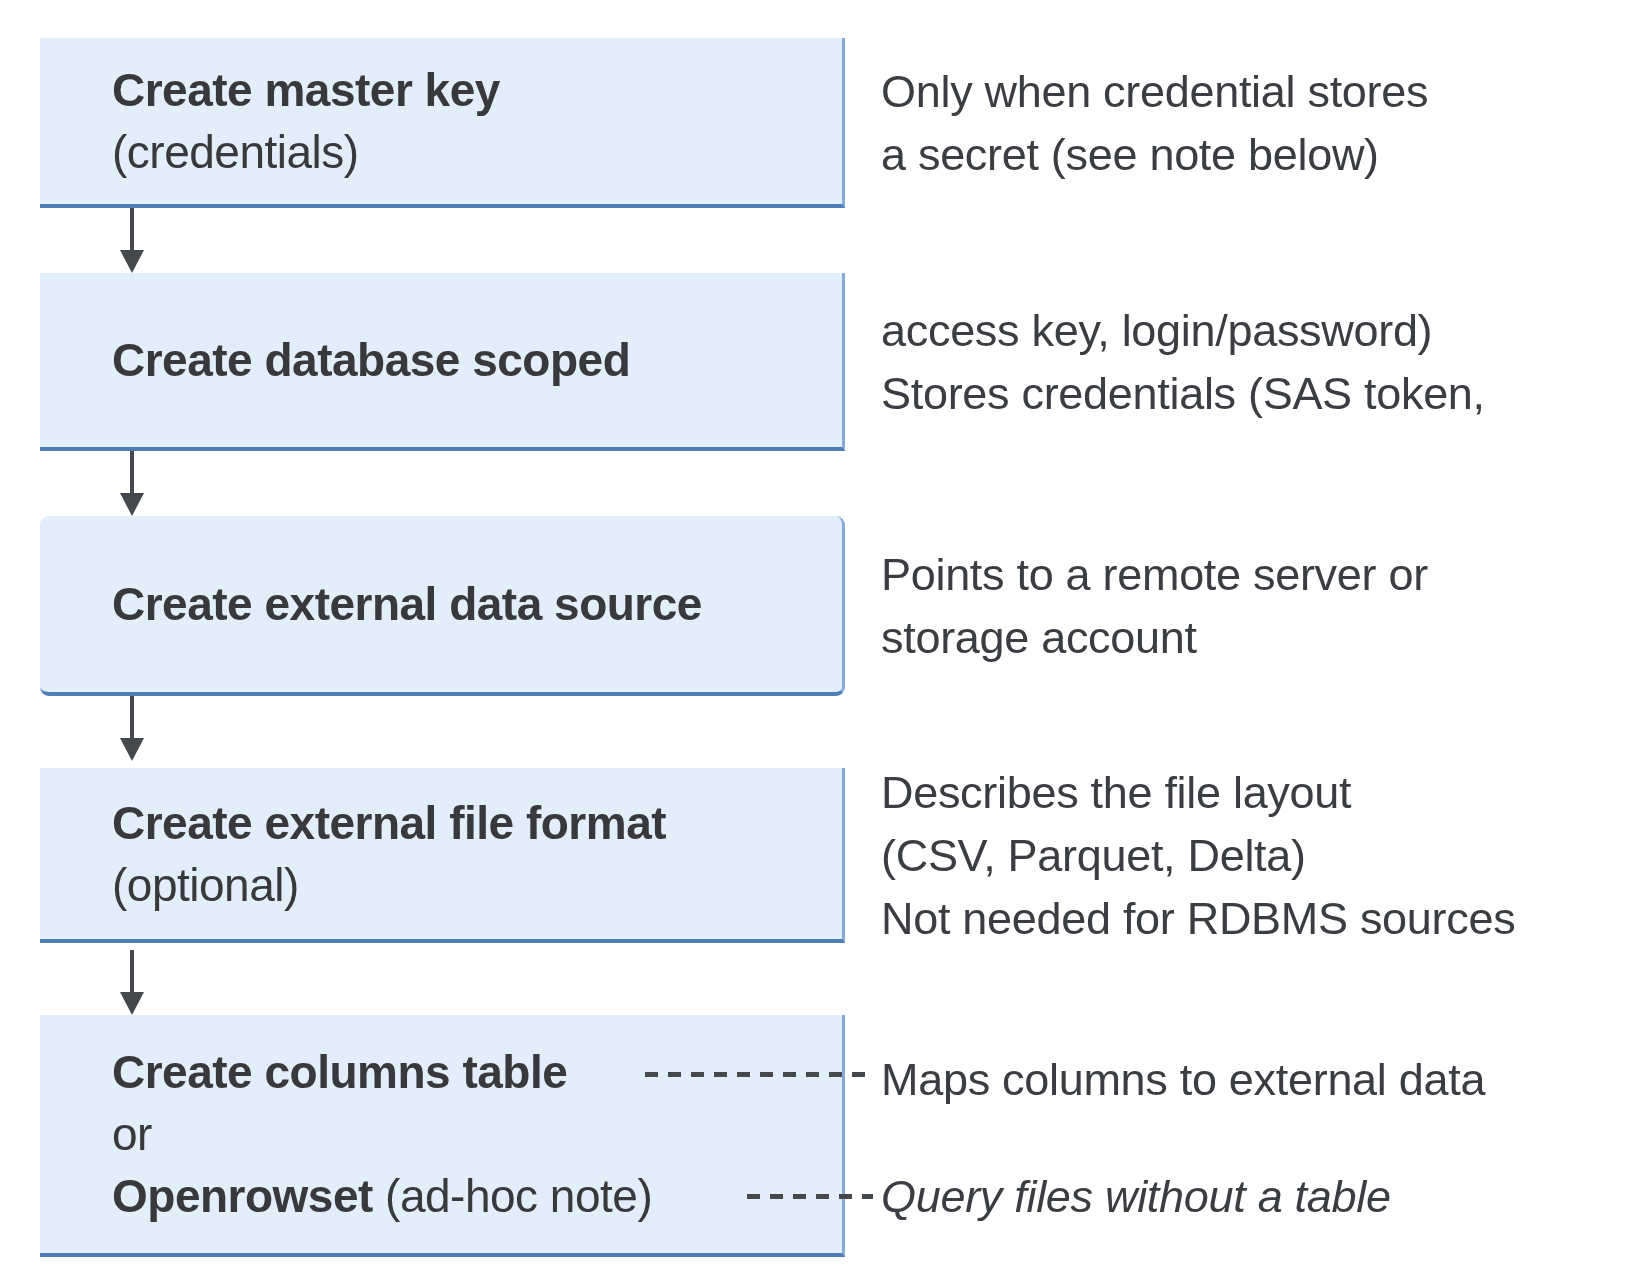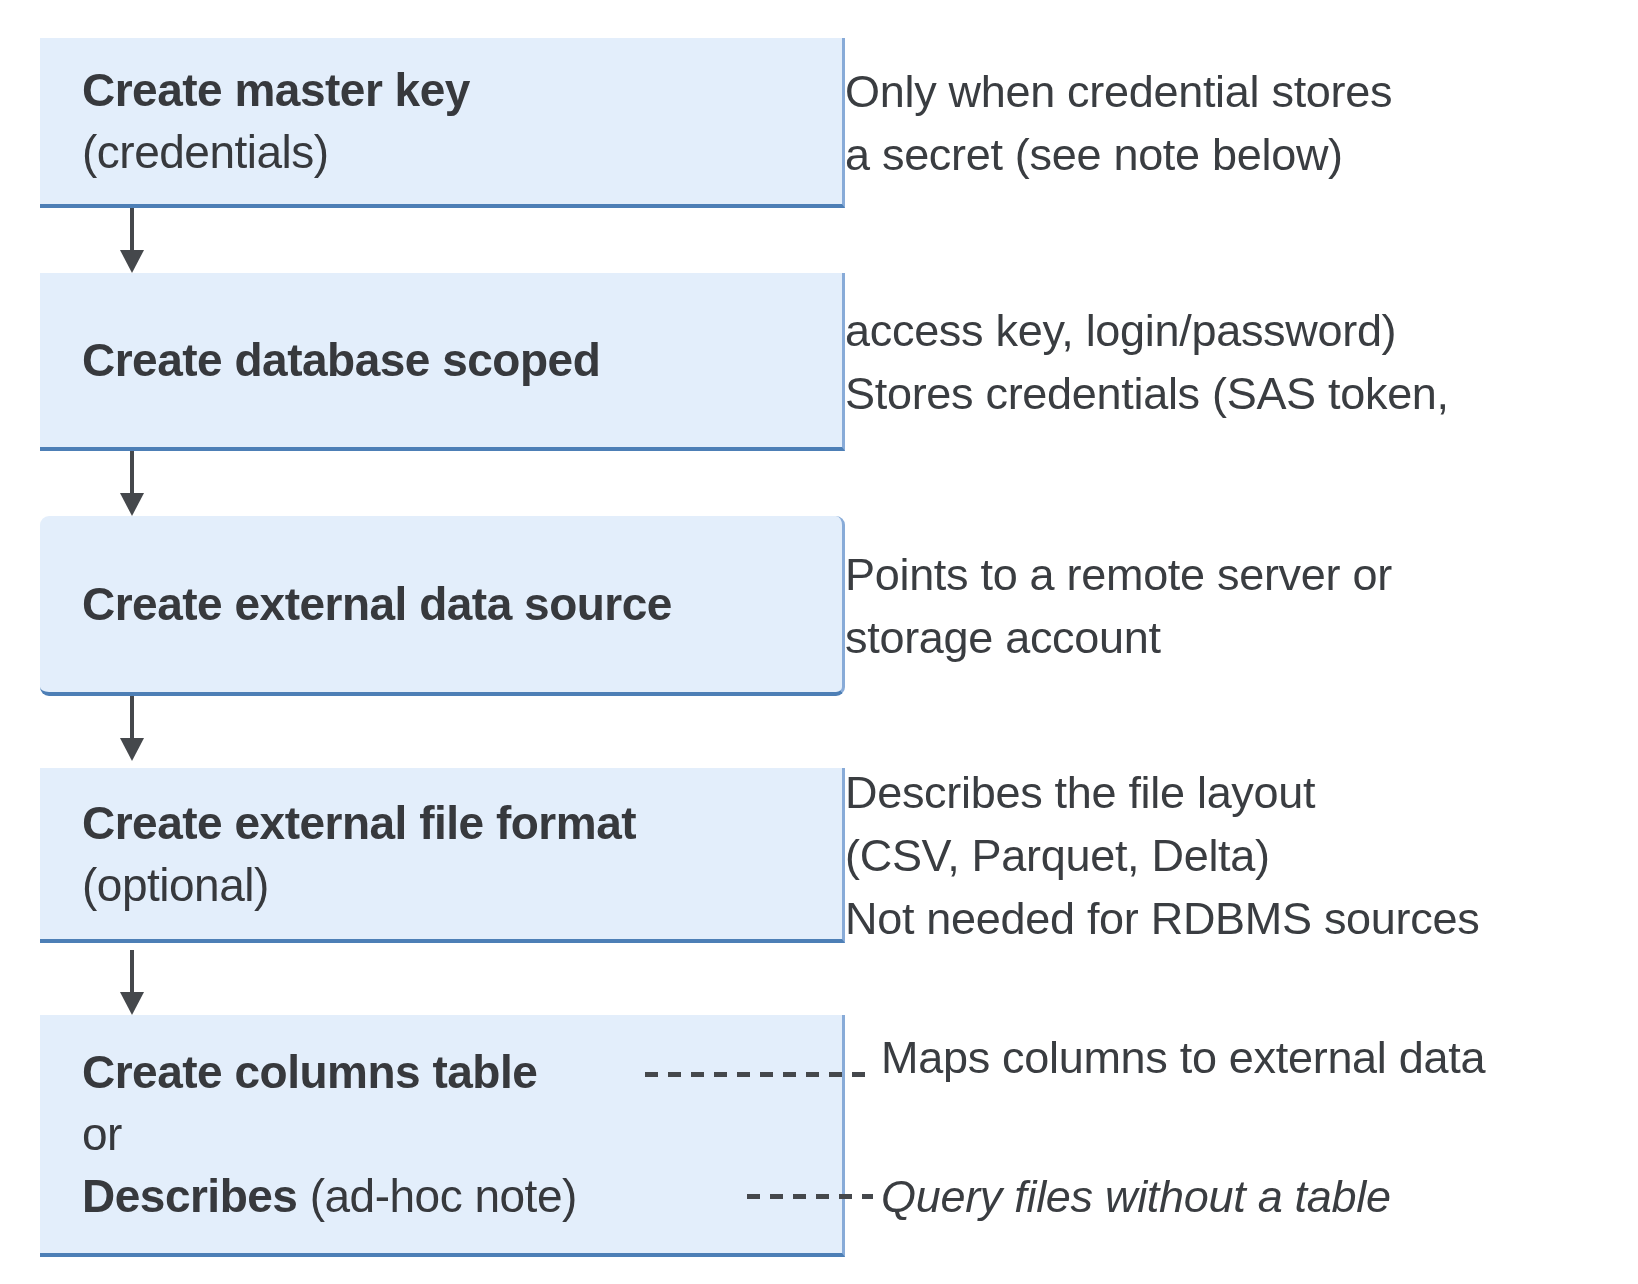--- a/index.html
+++ b/index.html
@@ -28,38 +28,39 @@
   }
   .flow-box {
     box-sizing: border-box;
     width: 805px;
     background: var(--box-fill, #e3eefb);
     border-right: 3px solid var(--box-border-right, #88abd8);
     border-bottom: 4px solid var(--box-border-bottom, #4d7fb6);
     display: flex;
     flex-direction: column;
     justify-content: center;
-    padding-left: 42px;
+    padding-left: 72px;
     flex: 0 0 auto;
   }
   .h170 { height: 170px; }
   .h178 { height: 178px; }
   .h180 { height: 180px; border-radius: 9px; }
   .h175 { height: 175px; }
   .h242 { height: 242px; }
   .box-line {
     font-size: 46px;
     line-height: 62px;
     color: var(--box-text, #37393d);
     letter-spacing: -0.5px;
     white-space: nowrap;
   }
   .bt { font-weight: 700; }
   .rt { font-weight: 400; }
   .note {
+    margin-left: 36px;
     font-size: 45px;
     line-height: 63px;
     color: var(--note-text, #3a3d41);
     letter-spacing: -0.3px;
     white-space: nowrap;
   }
   .arrow-gap {
     height: 65px;
     position: relative;
   }
@@ -72,21 +73,21 @@
   .callout {
     position: absolute;
     left: 841px;
     transform: translateY(-50%);
     font-size: 45px;
     line-height: 63px;
     color: var(--note-text, #3a3d41);
     letter-spacing: -0.3px;
     white-space: nowrap;
   }
-  .callout-1 { top: 42px; text-align: right; }
+  .callout-1 { top: 64px; text-align: right; }
   .callout-2 { top: 181px; font-style: italic; }
   .dash-line {
     position: absolute;
     height: 5px;
     background: repeating-linear-gradient(
       90deg,
       var(--connector, #45484c) 0px,
       var(--connector, #45484c) 13px,
       transparent 13px,
       transparent 23px
@@ -169,21 +170,21 @@
       <svg class="down-arrow" width="28" height="65" viewBox="0 0 28 65">
         <line x1="14" y1="0" x2="14" y2="44" stroke="#45484c" stroke-width="4"></line>
         <polygon points="2,42 26,42 14,65" fill="#45484c"></polygon>
       </svg>
     </div>
 
     <div class="flow-row">
       <div class="flow-box h242">
         <div class="box-line bt">Create columns table</div>
         <div class="box-line rt">or</div>
-        <div class="box-line"><span class="bt">Describes</span><span class="rt"> (ad-hoc note)</span></div>
+        <div class="box-line"><span class="bt">Openrowset</span><span class="rt"> (ad-hoc note)</span></div>
       </div>
       <div class="dash-line dash-1"></div>
       <div class="dash-line dash-2"></div>
       <div class="callout callout-1">Maps columns to external data</div>
       <div class="callout callout-2">Query files without a table</div>
     </div>
 
   </div>
 </div>
 

